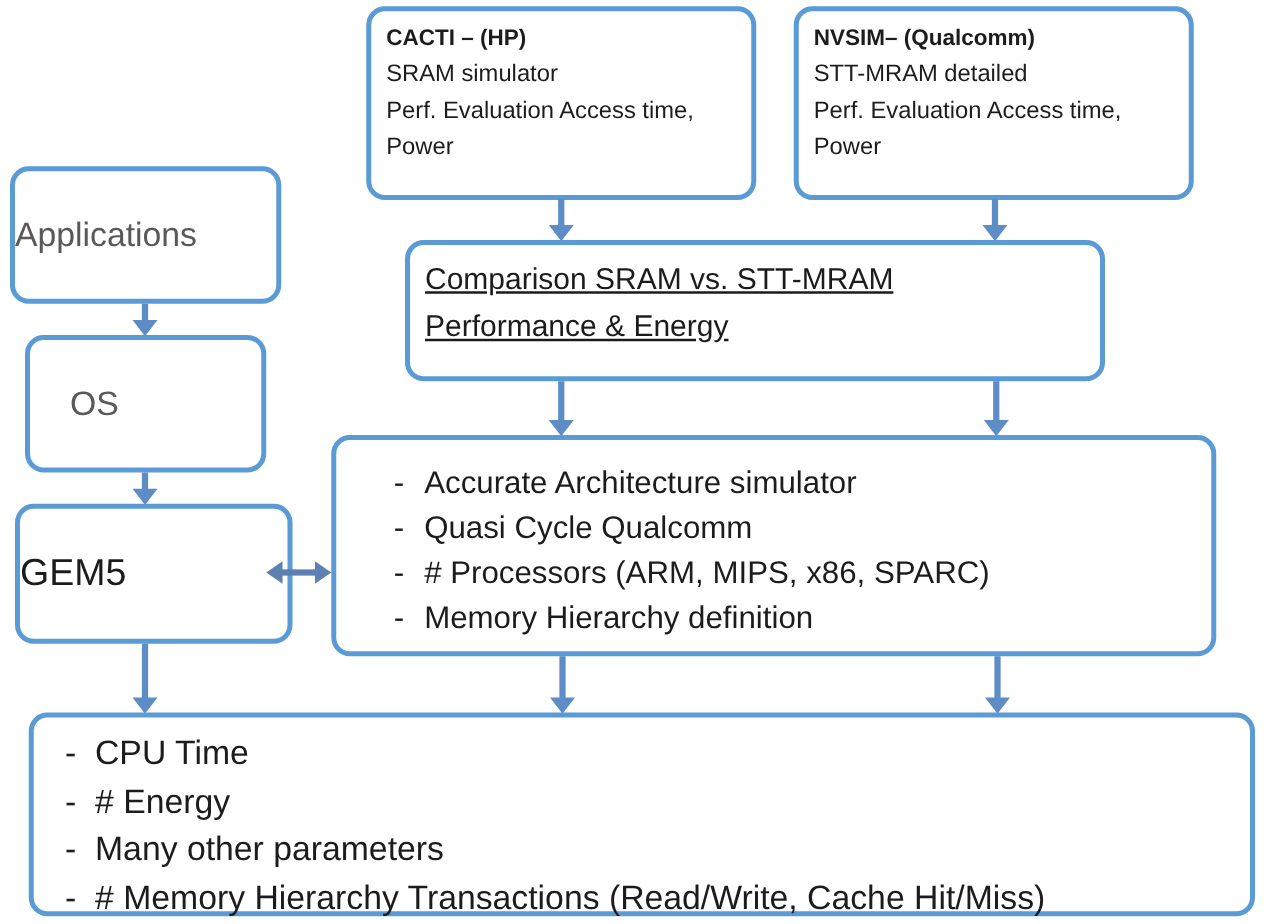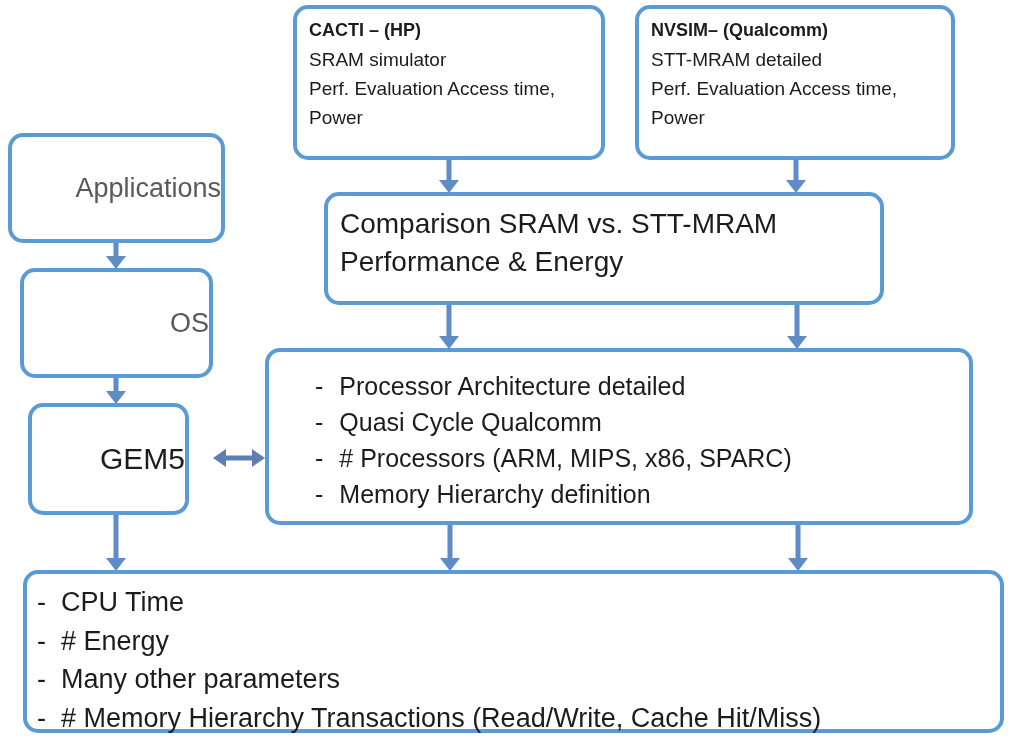--- a/index.html
+++ b/index.html
@@ -15,32 +15,32 @@
     font-family:"Liberation Sans", sans-serif;}
   .canvas{position:relative;width:1024px;height:739px;overflow:hidden;background:var(--background,#fff);}
 
   .box{position:absolute;border:4px solid var(--box-border,#5B9BD5);border-radius:15px;background:#fff;}
 
   
   .toolbox{padding:7px 12px;color:var(--text-dark,#1c1c1c);font-size:19px;line-height:29px;}
   .toolbox .box-title{font-weight:bold;font-size:18px;}
 
   
-  .label-box{display:flex;align-items:center;justify-content:flex-end;}
+  .label-box{display:flex;align-items:center;justify-content:flex-start;}
   .label-box .label{font-size:27px;color:var(--text-gray,#595959);}
   .label-box .label-dark{font-size:30px;color:var(--text-dark,#1c1c1c);}
 
-  .comparison{padding:9px 12px;font-size:28px;line-height:38px;color:var(--text-dark,#1c1c1c);}
+  .comparison{padding:9px 12px;font-size:24px;line-height:38px;color:var(--text-dark,#1c1c1c);text-decoration:underline;}
 
   .bullets{color:var(--text-dark,#1c1c1c);}
   .bullet{display:flex;}
   .bullet::before{content:"-";flex:0 0 auto;}
   .bullets-proc{padding:16px 10px 0 46px;font-size:25px;line-height:36px;}
   .bullets-proc .bullet::before{margin-right:16px;}
-  .bullets-out{padding:9px 10px 0 10px;font-size:27px;line-height:38.5px;}
+  .bullets-out{padding:9px 10px 0 25px;font-size:27px;line-height:38.5px;}
   .bullets-out .bullet::before{margin-right:15px;}
 
   
   .arrow-v{position:absolute;width:22px;}
   .arrow-v .shaft{position:absolute;top:0;left:50%;transform:translateX(-50%);
     width:5px;height:calc(100% - 12px);background:var(--arrow,#5E8CC6);}
   .arrow-v .head{position:absolute;bottom:0;left:50%;transform:translateX(-50%);
     width:0;height:0;border-left:10px solid transparent;border-right:10px solid transparent;
     border-top:13px solid var(--arrow,#5E8CC6);}
 
@@ -75,32 +75,32 @@
   </div>
 
   <div class="box label-box" style="left:8px;top:133px;width:217px;height:110px;">
     <span class="label">Applications</span>
   </div>
 
   <div class="box label-box" style="left:20px;top:268px;width:193px;height:110px;padding-left:32px;">
     <span class="label">OS</span>
   </div>
 
-  <div class="box label-box" style="left:28px;top:403px;width:161px;height:112px;">
+  <div class="box label-box" style="left:12px;top:403px;width:222px;height:112px;">
     <span class="label-dark">GEM5</span>
   </div>
 
   <div class="box comparison" style="left:324px;top:192px;width:560px;height:113px;">
     <div>Comparison SRAM vs. STT-MRAM</div>
     <div>Performance &amp; Energy</div>
   </div>
 
   <div class="box bullets bullets-proc" style="left:265px;top:348px;width:708px;height:177px;">
     <div class="bullet">
-        <span>Processor Architecture detailed</span>
+        <span>Accurate Architecture simulator</span>
       </div>
     <div class="bullet">
         <span>Quasi Cycle Qualcomm</span>
       </div>
     <div class="bullet">
         <span># Processors (ARM, MIPS, x86, SPARC)</span>
       </div>
     <div class="bullet">
         <span>Memory Hierarchy definition</span>
       </div>

